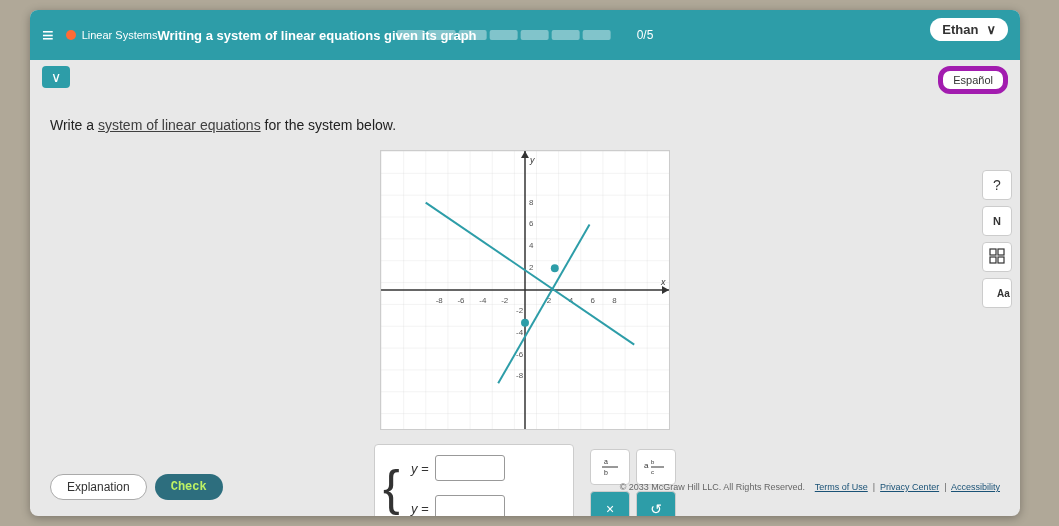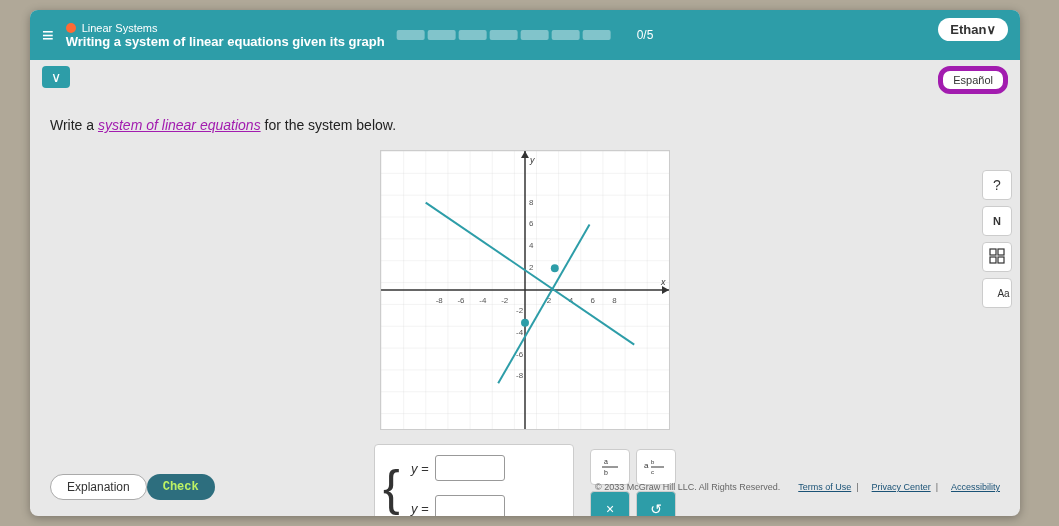--- a/index.html
+++ b/index.html
@@ -37,21 +37,21 @@
 
     .header-menu-icon {
       color: white;
       font-size: 20px;
       margin-right: 12px;
       cursor: pointer;
     }
 
     .header-breadcrumb {
       display: flex;
-      flex-direction: column;
+      flex-direction: row;
     }
 
     .header-topic {
       color: white;
       font-size: 11px;
       display: flex;
       align-items: center;
       gap: 6px;
     }
 
@@ -105,21 +105,21 @@
       background: white;
       border: none;
       border-radius: 20px;
       padding: 4px 12px;
       font-size: 13px;
       font-weight: bold;
       color: #333;
       cursor: pointer;
       display: flex;
       align-items: center;
-      gap: 0;
+      gap: 8px;
     }
 
     
     .espanol-button {
       position: absolute;
       right: 12px;
       top: 56px;
       background: white;
       border: 5px solid #a21caf;
       border-radius: 12px;
@@ -157,23 +157,22 @@
     }
 
     .question-text {
       font-size: 14px;
       color: #222;
       margin-bottom: 14px;
       line-height: 1.5;
     }
 
     .question-text a {
-      color: #a21caf;
+      color: #404040;
       text-decoration: underline;
-      font-style: italic;
     }
 
     
     .graph-wrapper {
       display: flex;
       justify-content: center;
       margin-bottom: 14px;
     }
 
     .graph-container {
@@ -289,21 +288,21 @@
       bottom: 16px;
       left: 20px;
       right: 20px;
       display: flex;
       align-items: center;
       justify-content: space-between;
     }
 
     .bottom-left {
       display: flex;
-      gap: 0;
+      gap: 8px;
     }
 
     .btn-explanation {
       background: white;
       border: 1px solid #aaa;
       border-radius: 16px;
       padding: 5px 16px;
       font-size: 12px;
       cursor: pointer;
       color: #333;
@@ -323,21 +322,20 @@
 
     .footer-text {
       font-size: 9px;
       color: #666;
       text-align: right;
     }
 
     .footer-text a {
       color: #1a5276;
       text-decoration: underline;
-      margin-left: 8px;
     }
 
     .side-icon-btn {
       width: 30px;
       height: 30px;
       background: white;
       border: 1px solid #ccc;
       border-radius: 4px;
       display: flex;
       align-items: center;
@@ -523,17 +521,17 @@
       <span>
         <svg width="16" height="16" viewBox="0 0 16 16">
           <rect x="1" y="1" width="6" height="6" fill="none" stroke="#333" stroke-width="1.2"></rect>
           <rect x="9" y="1" width="6" height="6" fill="none" stroke="#333" stroke-width="1.2"></rect>
           <rect x="1" y="9" width="6" height="6" fill="none" stroke="#333" stroke-width="1.2"></rect>
           <rect x="9" y="9" width="6" height="6" fill="none" stroke="#333" stroke-width="1.2"></rect>
         </svg>
       </span>
     </button>
     <button class="side-icon-btn">
-      <span style="font-size:10px; font-weight:normal;margin-left:13px;">Aa</span>
+      <span style="font-size:10px; font-weight:bold;margin-left:13px;">Aa</span>
     </button>
   </div>
 
 </div>
 
 </body></html>

